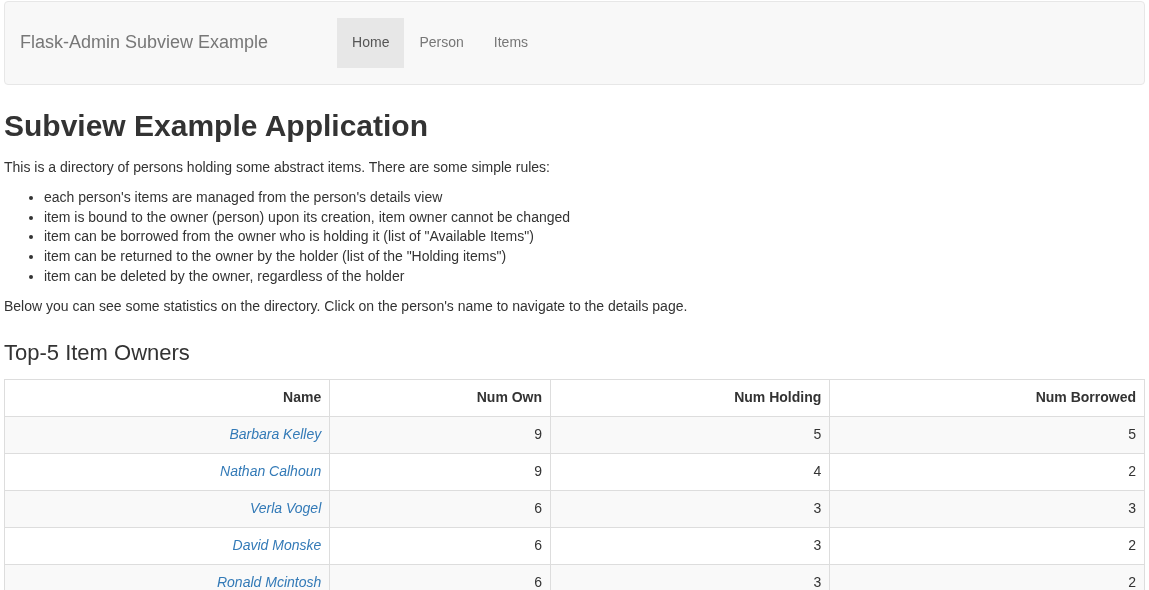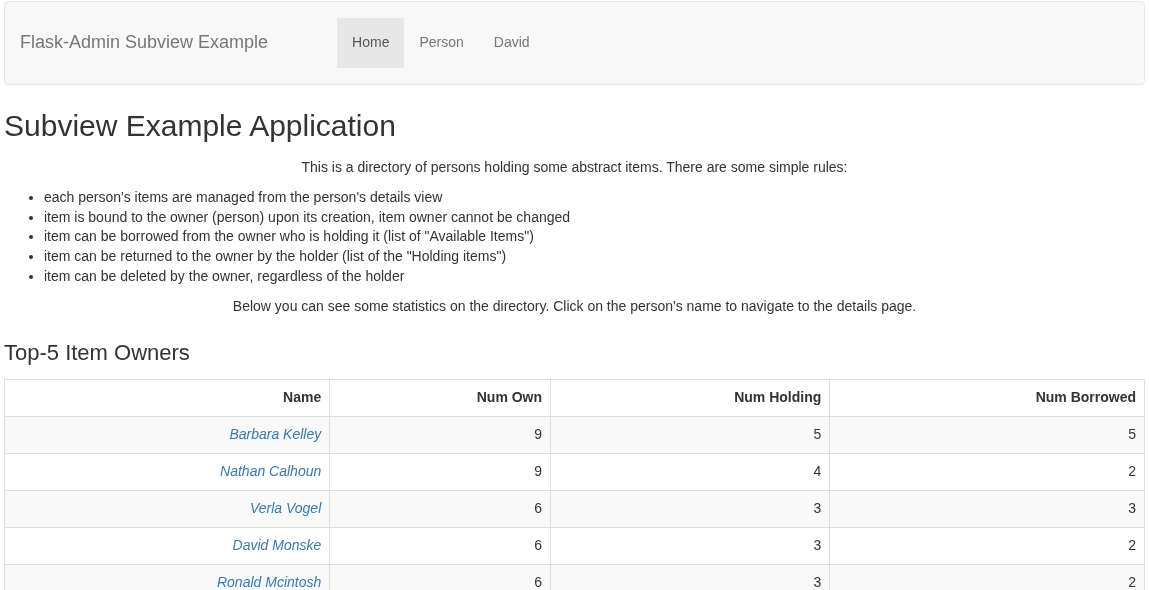--- a/index.html
+++ b/index.html
@@ -44,31 +44,31 @@
     text-decoration: none;
     font-size: 14px;
   }
   .navbar-nav li.active a {
     background: #e7e7e7;
     color: #555;
     margin-left: 39px;
   }
   h1 {
     font-size: 30px;
-    font-weight: 400;
+    font-weight: 700;
     margin: 20px 0 10px;
     color: #333;
   }
   h2 {
     font-size: 22px;
     font-weight: 500;
     margin: 20px 0 10px;
     color: #333;
   }
-  p { margin: 0 0 10px; text-align: center; }
+  p { margin: 0 0 10px; }
   ul.rules {
     margin: 0 0 10px;
     padding-left: 40px;
   }
   ul.rules li { margin: 0; }
   table {
     width: 100%;
     border-collapse: collapse;
     border: 1px solid #ddd;
     margin-bottom: 20px;
@@ -97,21 +97,21 @@
 <nav class="navbar">
   <a class="navbar-brand" href="#">Flask-Admin Subview Example</a>
   <ul class="navbar-nav">
       <li class="active">
         <a href="#">Home</a>
       </li>
       <li>
         <a href="#">Person</a>
       </li>
       <li>
-        <a href="#">David</a>
+        <a href="#">Items</a>
       </li>
     </ul>
 </nav>
 
 <h1>Subview Example Application</h1>
 
 <p>This is a directory of persons holding some abstract items. There are some simple rules:</p>
 
 <ul class="rules">
     <li>each person's items are managed from the person's details view</li>

